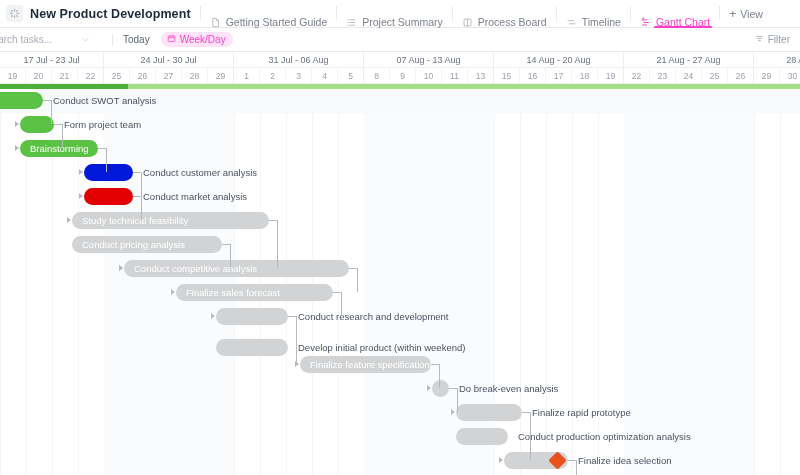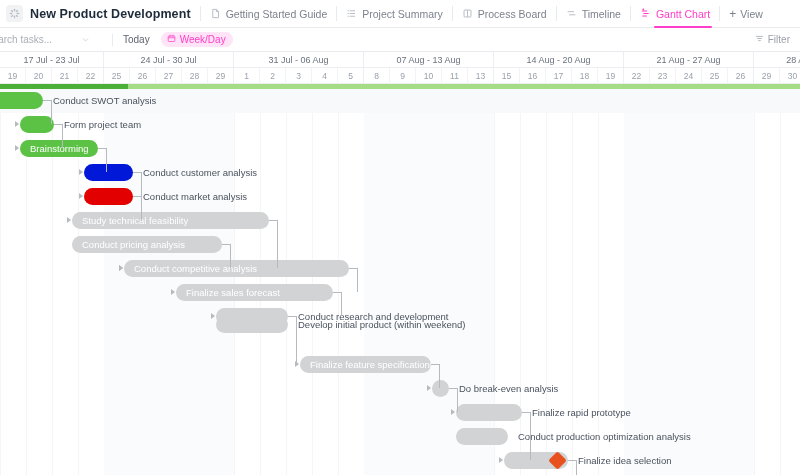--- a/index.html
+++ b/index.html
@@ -18,21 +18,21 @@
   }
   .proj-icon {
     width: 17px; height: 17px; border-radius: 4px; background: #f1f2f4;
     display: flex; align-items: center; justify-content: center;
     margin-right: 7px; flex: none;
   }
   .proj-icon svg { display: block; }
   .proj-title { font-size: 12.5px; font-weight: 600; color: #1d2b3a; letter-spacing: .1px; }
   .tab-sep { width: 1px; height: 15px; background: #e8eaed; margin: 0 9px; flex: none; }
   .tab {
-    display: flex; align-items: center; gap: 5px;
+    display: flex; align-items: flex-end; gap: 5px;
     font-size: 10.5px; color: #7c828d; height: 28px; position: relative;
   }
   .tab .tglyph { width: 11px; height: 11px; flex: none; opacity: .75; }
   .tab.active { color: #ff3dc8; }
   .tab.active .tglyph { opacity: 1; }
   .tab.active::after {
     content: ""; position: absolute; left: 14px; right: -2px; bottom: 0;
     height: 2px; background: #ff3dc8; border-radius: 2px;
   }
   .addview { display: flex; align-items: center; gap: 4px; font-size: 10.5px; color: #7c828d; }
@@ -369,21 +369,21 @@
       </div>
       <div class="row" style="top: 192px;">
         <div class="bar gray" style="left: 176px; width: 157px;">
           <span class="lbl">Finalize sales forecast</span>
         </div>
       </div>
       <div class="row" style="top: 216px;">
         <div class="bar gray" style="left: 216px; width: 72px;"></div>
         <div class="out-lbl" style="left: 298px;">Conduct research and development</div>
       </div>
-      <div class="row" style="top: 224px;">
+      <div class="row" style="top: 247px;">
         <div class="bar gray" style="left: 216px; width: 72px;"></div>
         <div class="out-lbl" style="left: 298px;">Develop initial product (within weekend)</div>
       </div>
       <div class="row" style="top: 264px;">
         <div class="bar gray" style="left: 300px; width: 131px;">
           <span class="lbl">Finalize feature specifications</span>
         </div>
       </div>
       <div class="row" style="top: 288px;">
         <div class="bar gray" style="left: 432px; width: 17px;"></div>

